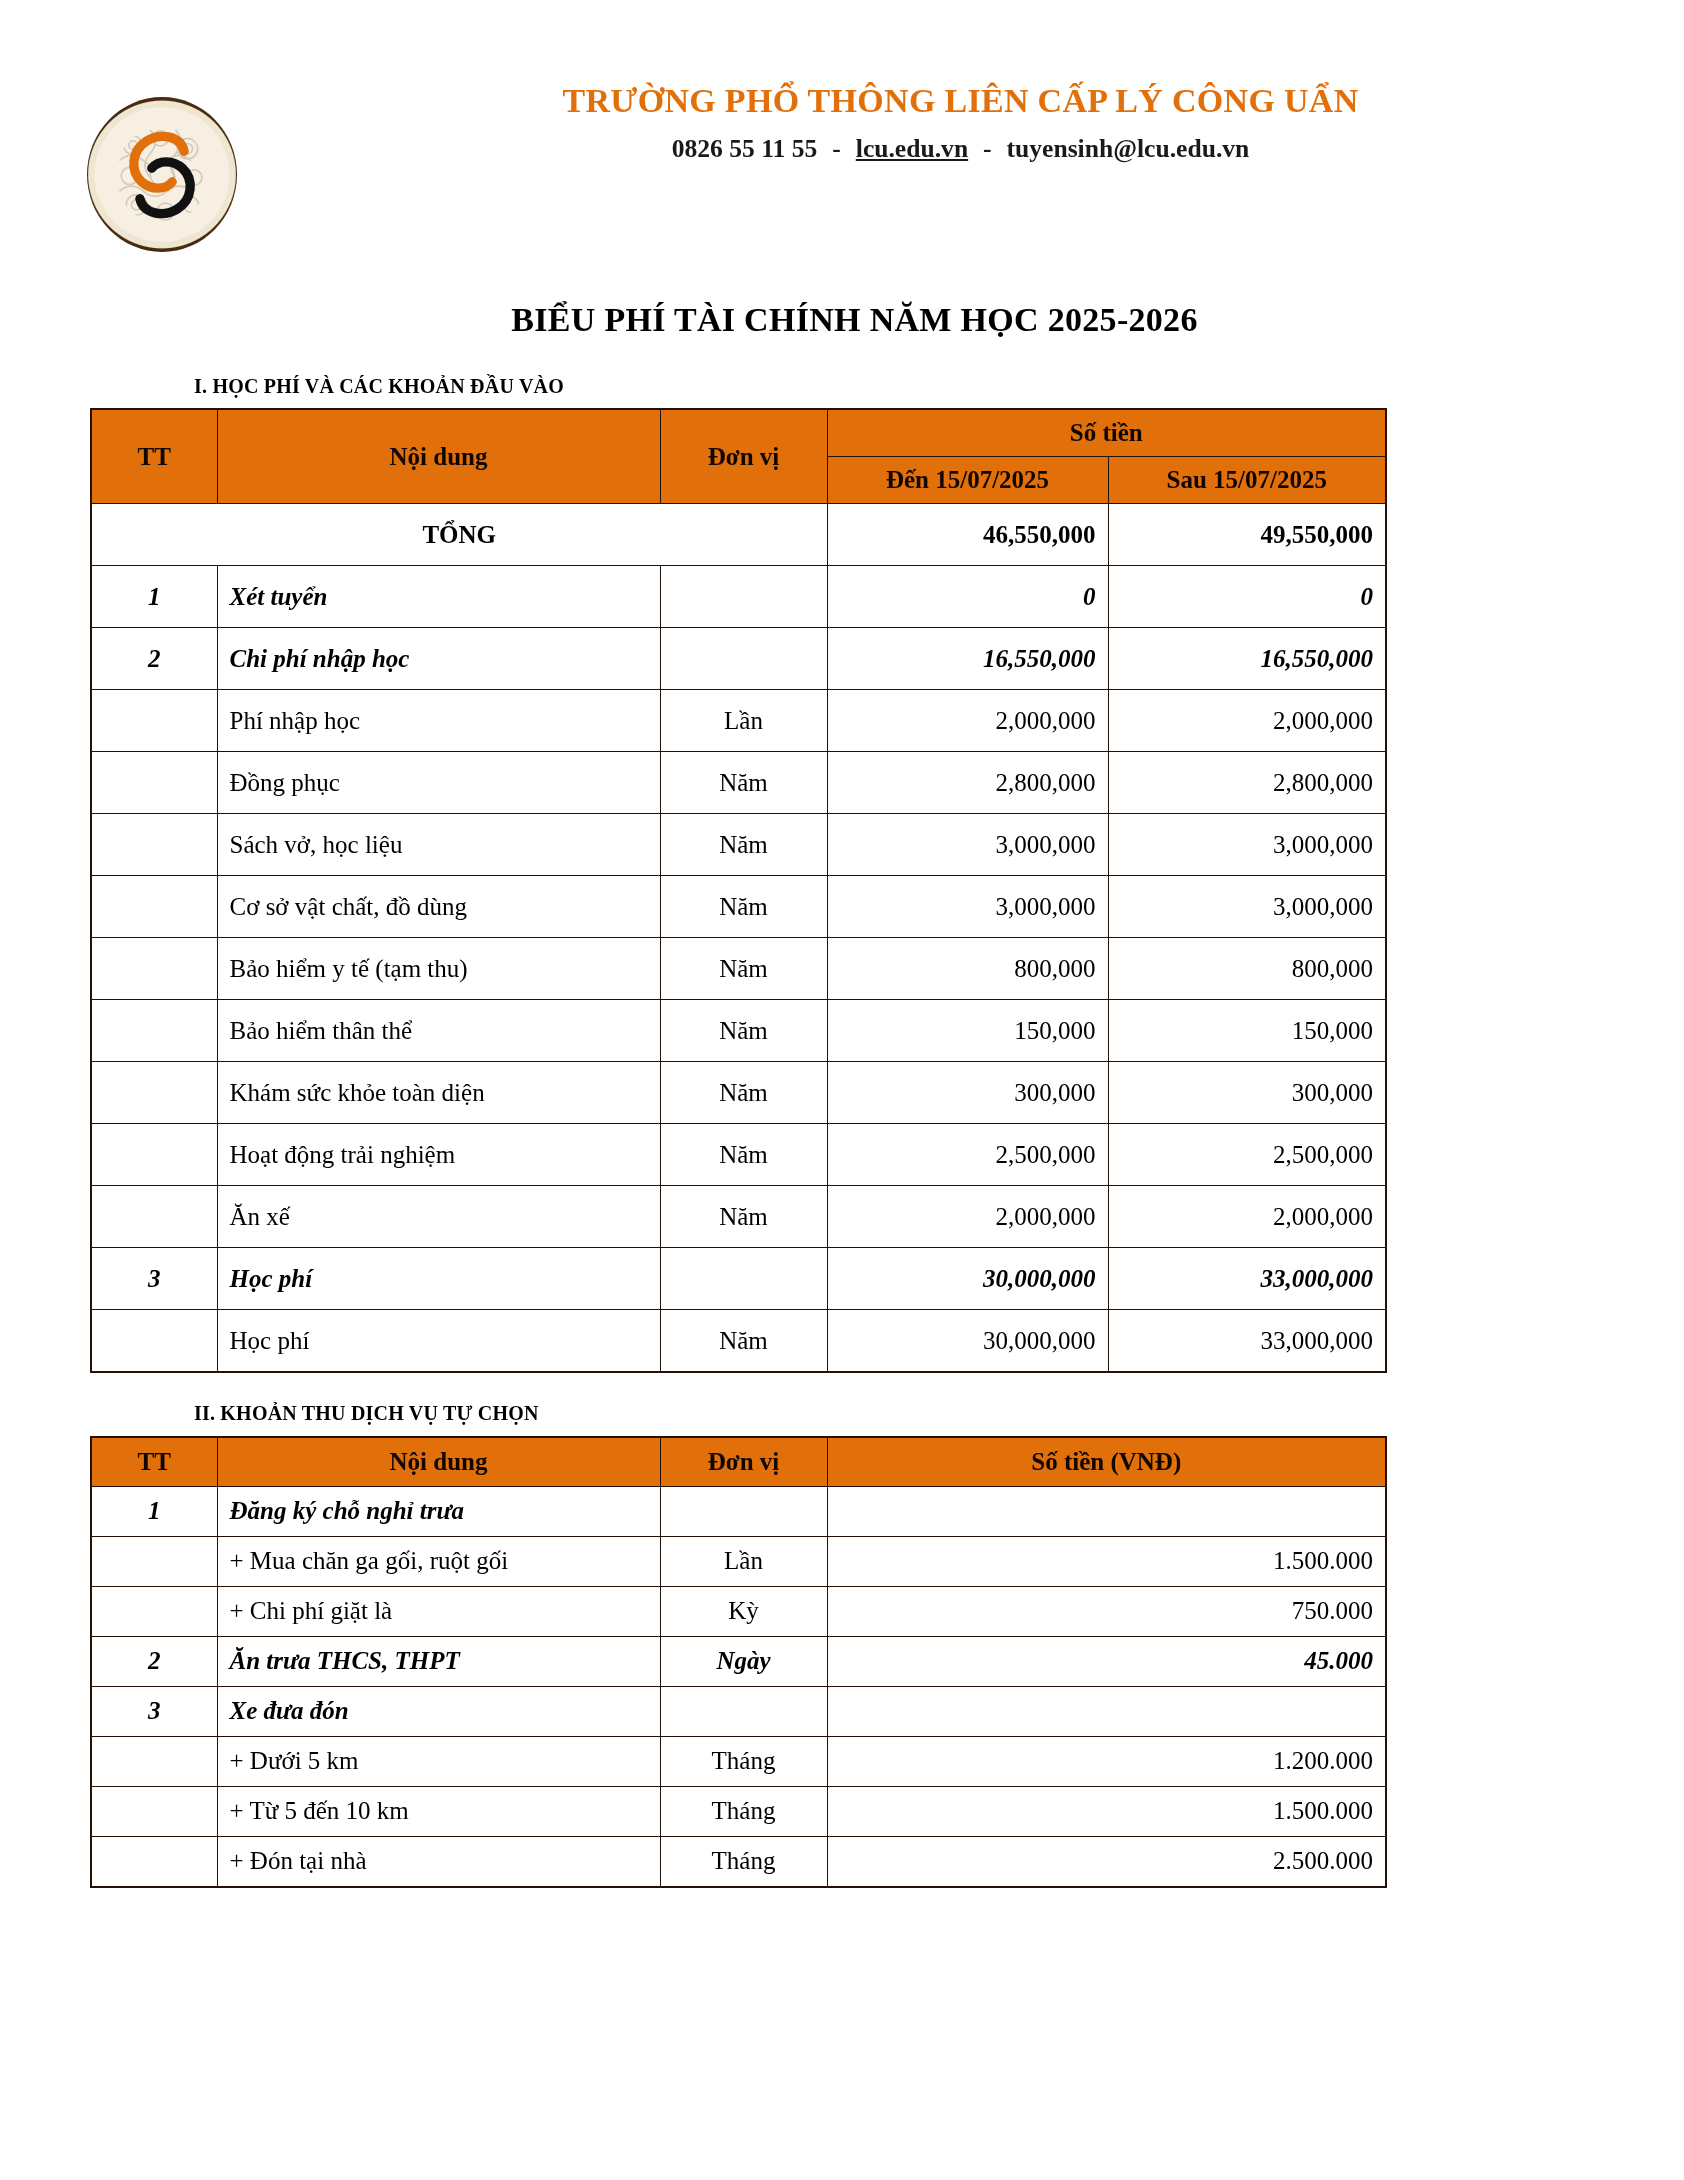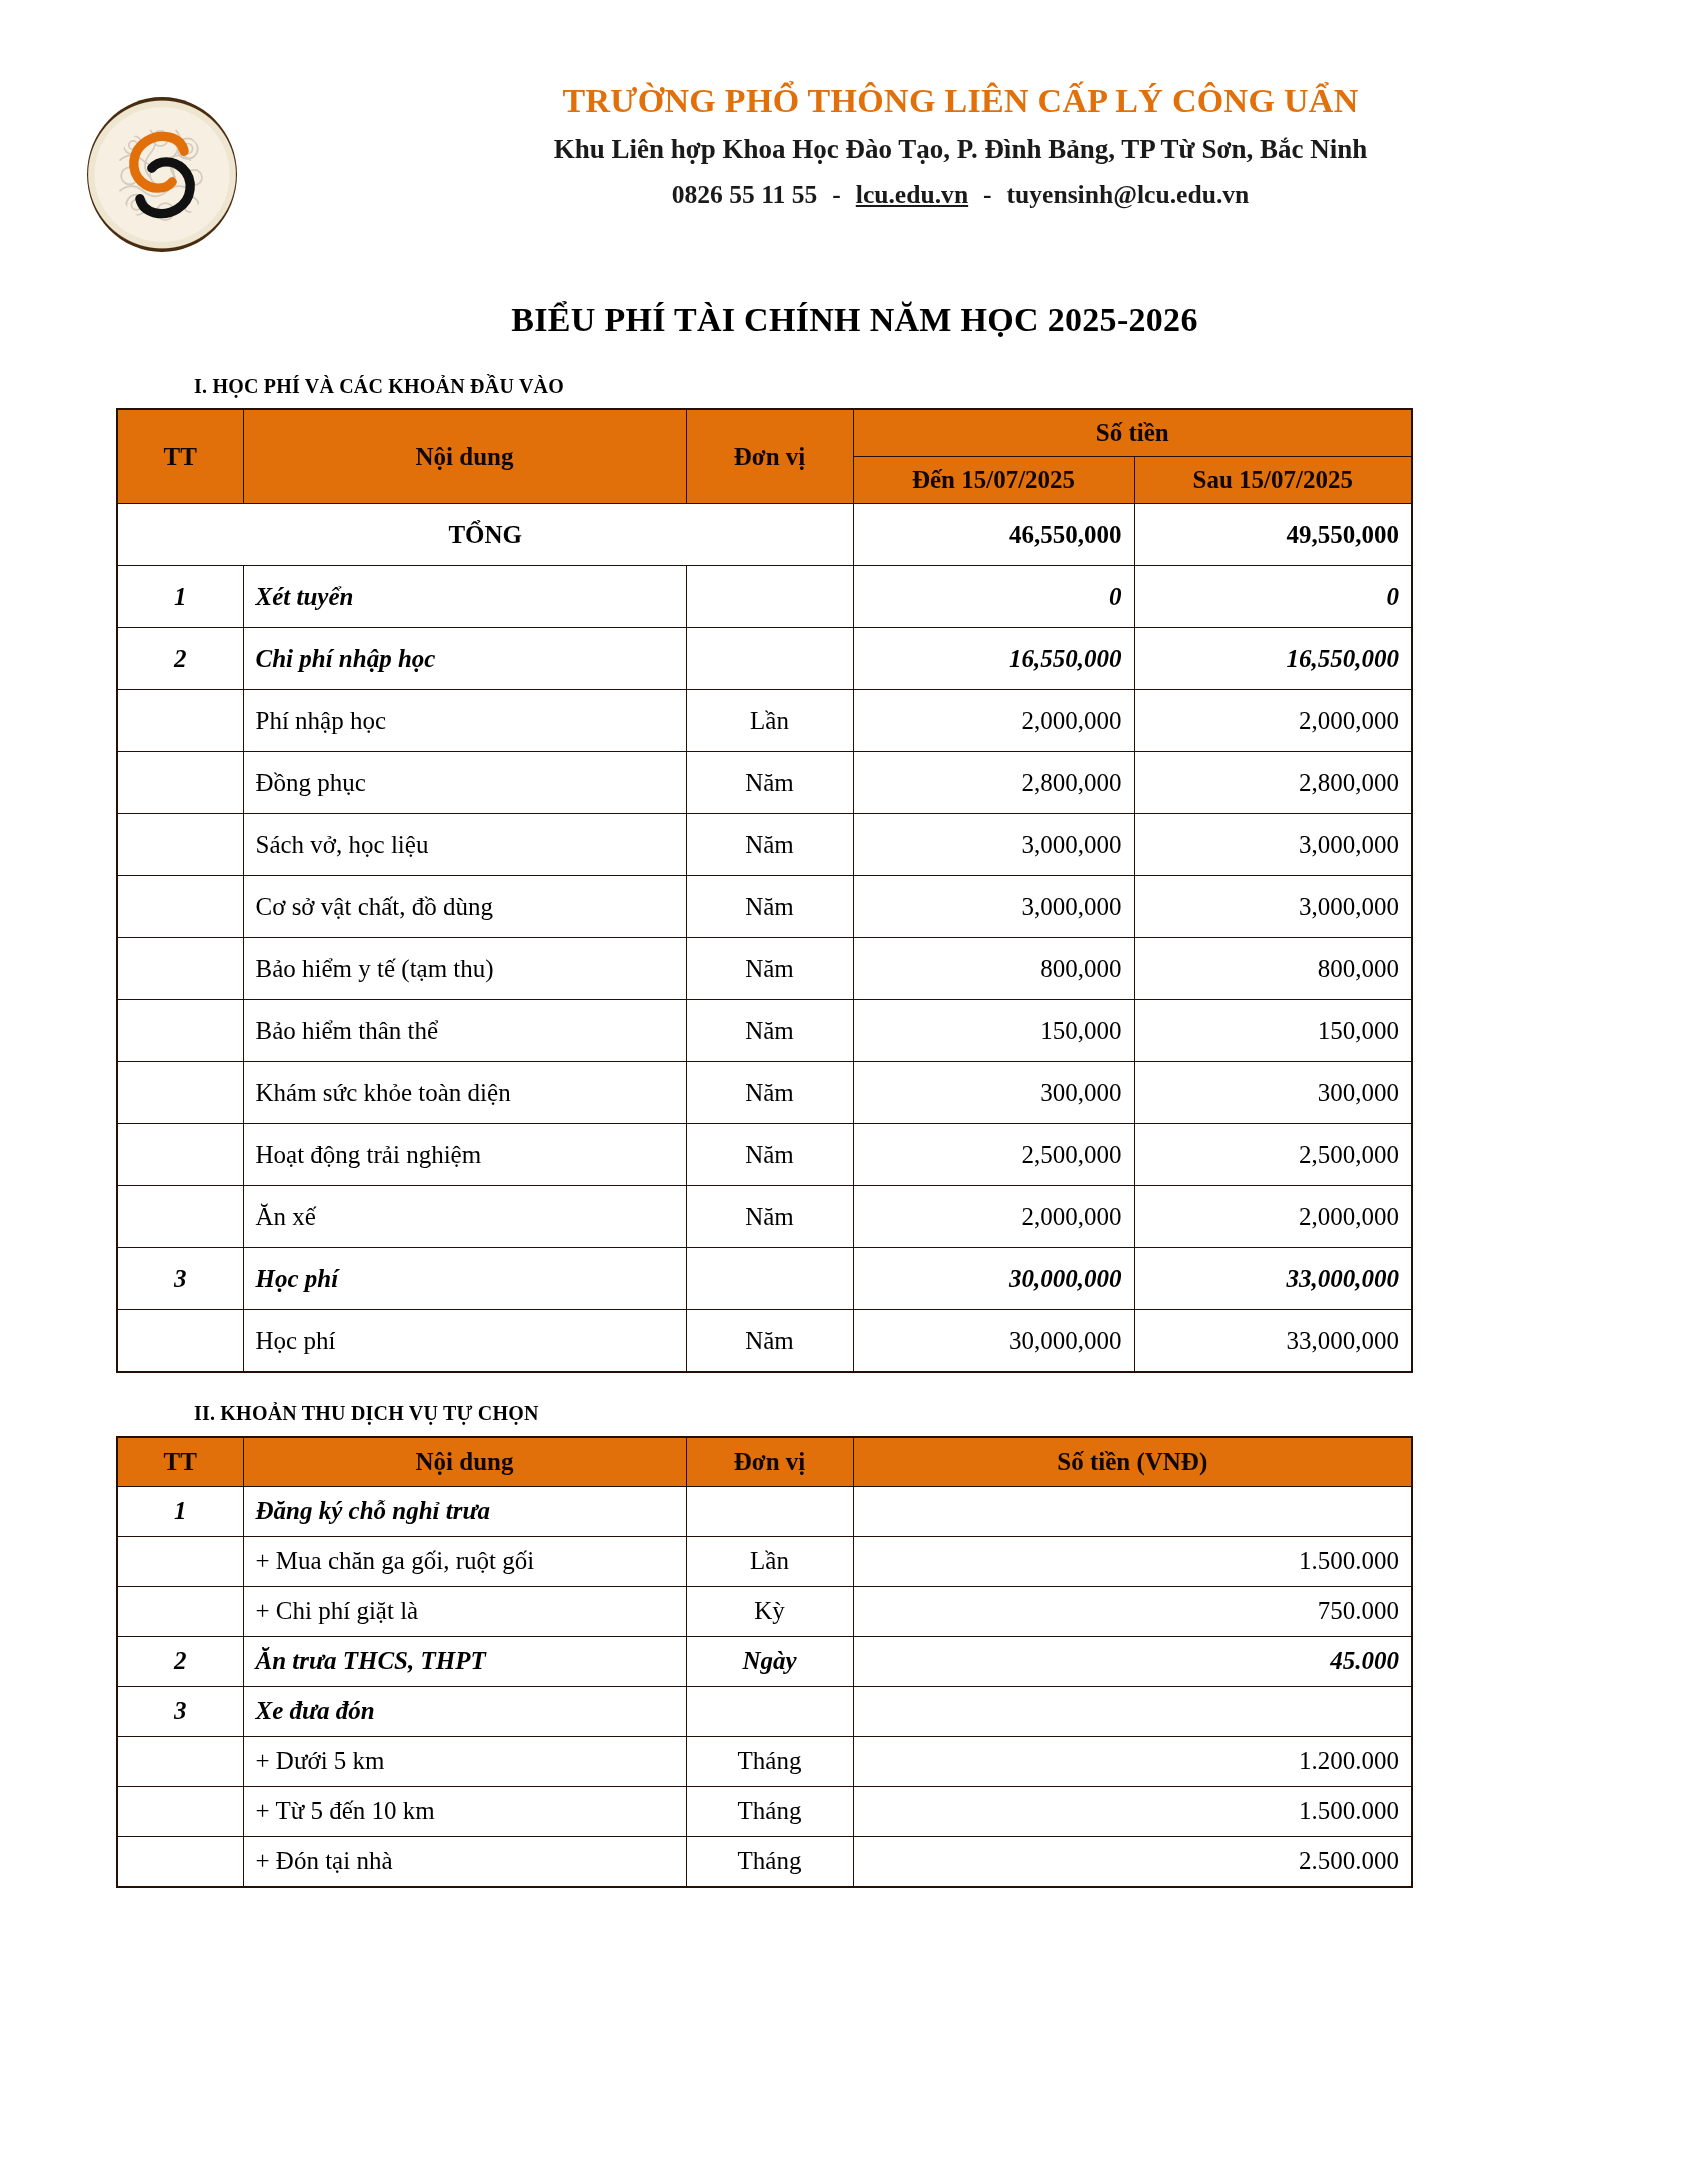--- a/index.html
+++ b/index.html
@@ -113,21 +113,21 @@
     font-size: 20px;
     font-weight: bold;
     margin: 36px 0 10.2px 194px;
     letter-spacing: 0.2px;
   }
   .section-heading.second {
     margin-top: 29px;
   }
 
   
-  .tbl-wrap { padding: 0 0 0 116px; }
+  .tbl-wrap { padding: 0 0 0 90px; }
   table.fee {
     border-collapse: collapse;
     table-layout: fixed;
     border: 2.6px solid #231007;
   }
   table.fee th, table.fee td {
     border: 1.7px solid #231007;
     padding: 0 12px;
     font-size: 25px;
     vertical-align: middle;
@@ -205,21 +205,20 @@
         </div>
         <svg class="swirl" viewBox="0 0 120 124">
           <path d="M86 34 C82 16 58 12 42 22 C24 33 22 57 36 70 C47 80 64 80 72 70" fill="none" stroke="#E2700A" stroke-width="11" stroke-linecap="round"></path>
           <path d="M34 90 C38 108 62 112 78 102 C96 91 98 67 84 54 C73 44 56 44 48 54" fill="none" stroke="#111111" stroke-width="11" stroke-linecap="round"></path>
         </svg>
       </div>
     </div>
 
     <div class="head-text">
       <div class="school-name">TRƯỜNG PHỔ THÔNG LIÊN CẤP LÝ CÔNG UẨN</div>
-      <div class="school-addr">Khu Liên hợp Khoa Học Đào Tạo, P. Đình Bảng, TP Từ Sơn, Bắc Ninh</div>
       <div class="school-contact">
         <span>0826 55 11 55</span>
         <span class="sep">-</span>
         <span class="u">lcu.edu.vn</span>
         <span class="sep">-</span>
         <span>tuyensinh@lcu.edu.vn</span>
       </div>
     </div>
   </div>
 

